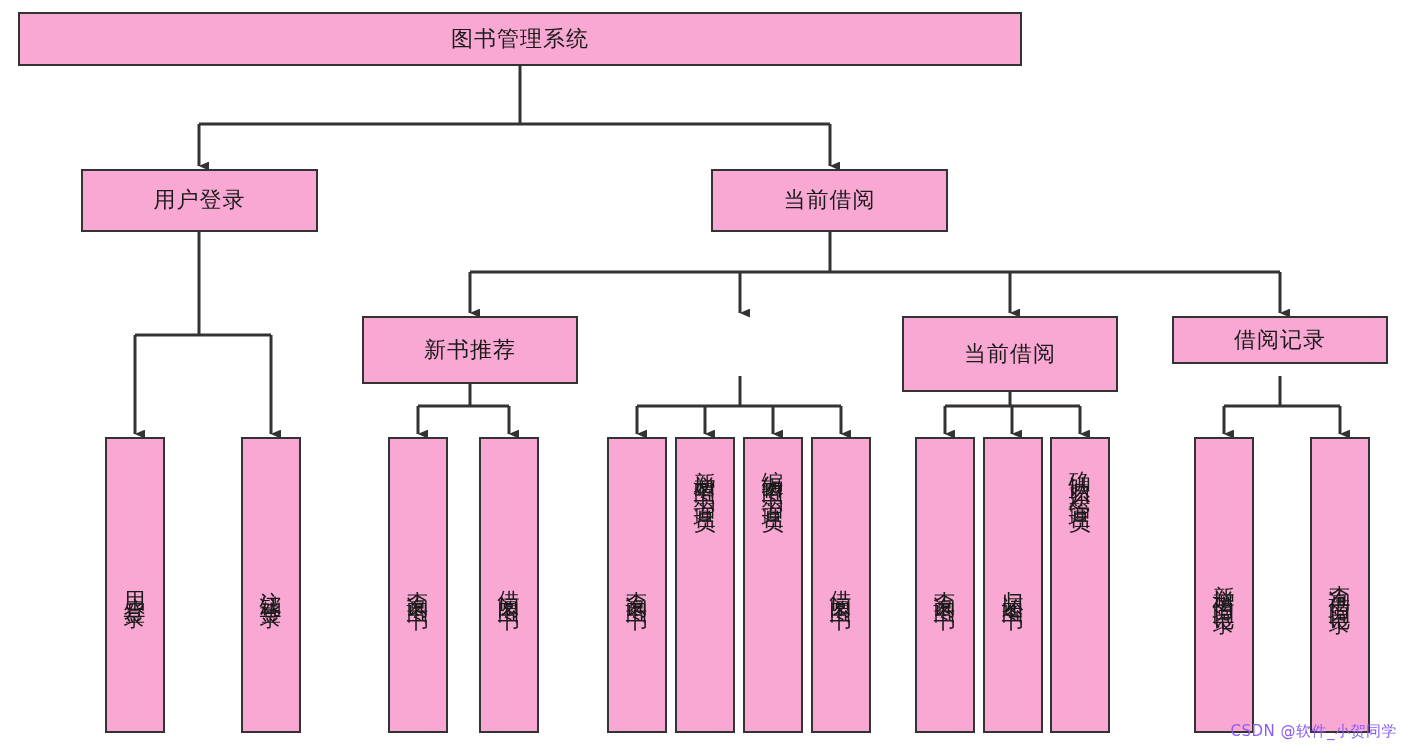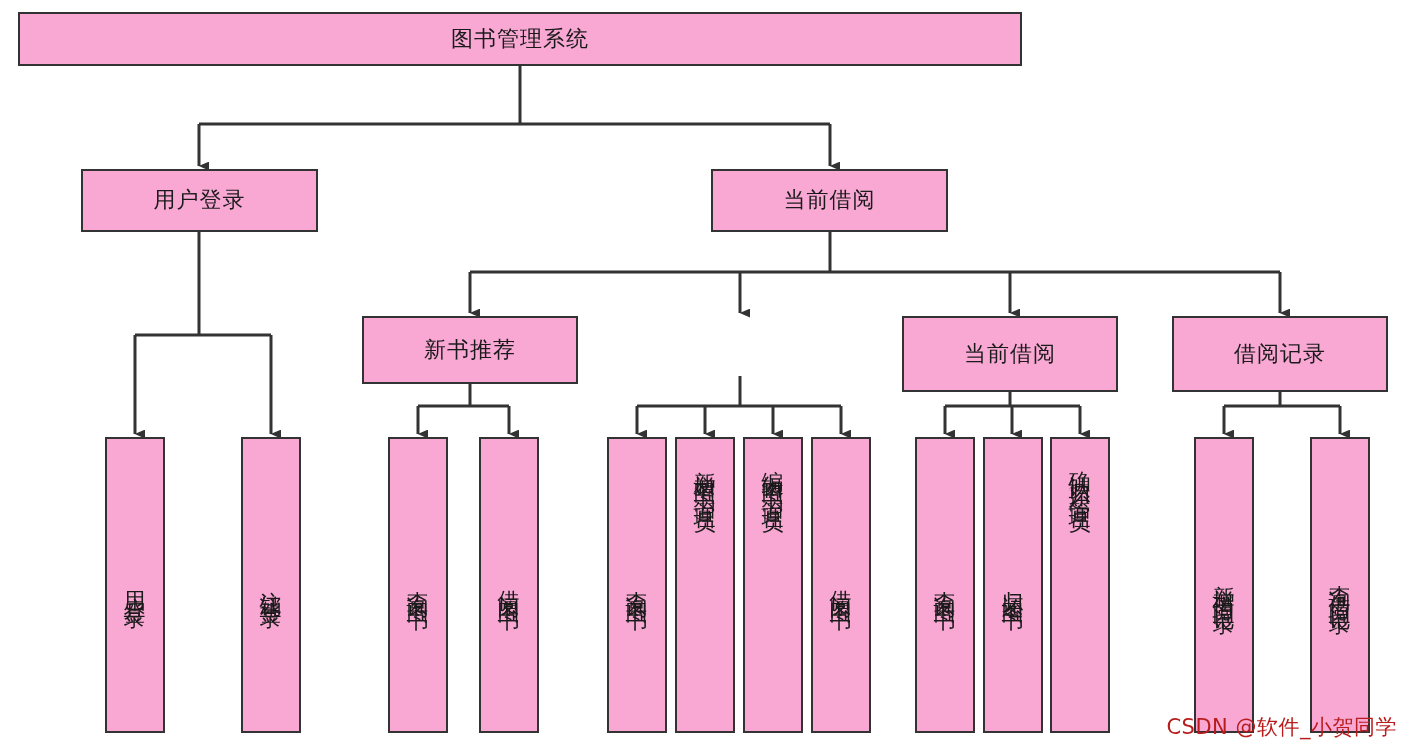--- a/index.html
+++ b/index.html
@@ -59,22 +59,22 @@
     white-space: nowrap;
   }
   .node-box.vertical.center-v {
     align-items: center;
     padding-top: 0;
   }
   #watermark {
     position: absolute;
     right: 8px;
     bottom: 6px;
-    font-size: 21px;
-    color: #b91c1c;
+    font-size: 15px;
+    color: #8b5cf6;
     letter-spacing: 0.5px;
     white-space: nowrap;
     pointer-events: none;
     margin-left: 9px;
   }
 </style>
 </head>
 <body>
 
 <div id="diagram-root">
@@ -159,21 +159,21 @@
 
   <div class="node-box" style="left:362px; top:316px; width:216px; height:68px;">
     <span class="node-label-h">新书推荐</span>
   </div>
 
 
   <div class="node-box" style="left:902px; top:316px; width:216px; height:76px;">
     <span class="node-label-h">当前借阅</span>
   </div>
 
-  <div class="node-box" style="left:1172px; top:316px; width:216px; height:76px;">
+  <div class="node-box" style="left:1172px; top:316px; width:216px; height:48px;">
     <span class="node-label-h">借阅记录</span>
   </div>
 
   <div class="node-box vertical center-v" style="left:105px; top:437px; width:60px; height:296px;">
     <span class="node-label-v">用户登录</span>
   </div>
 
   <div class="node-box vertical center-v" style="left:241px; top:437px; width:60px; height:296px;">
     <span class="node-label-v">注销登录</span>
   </div>

